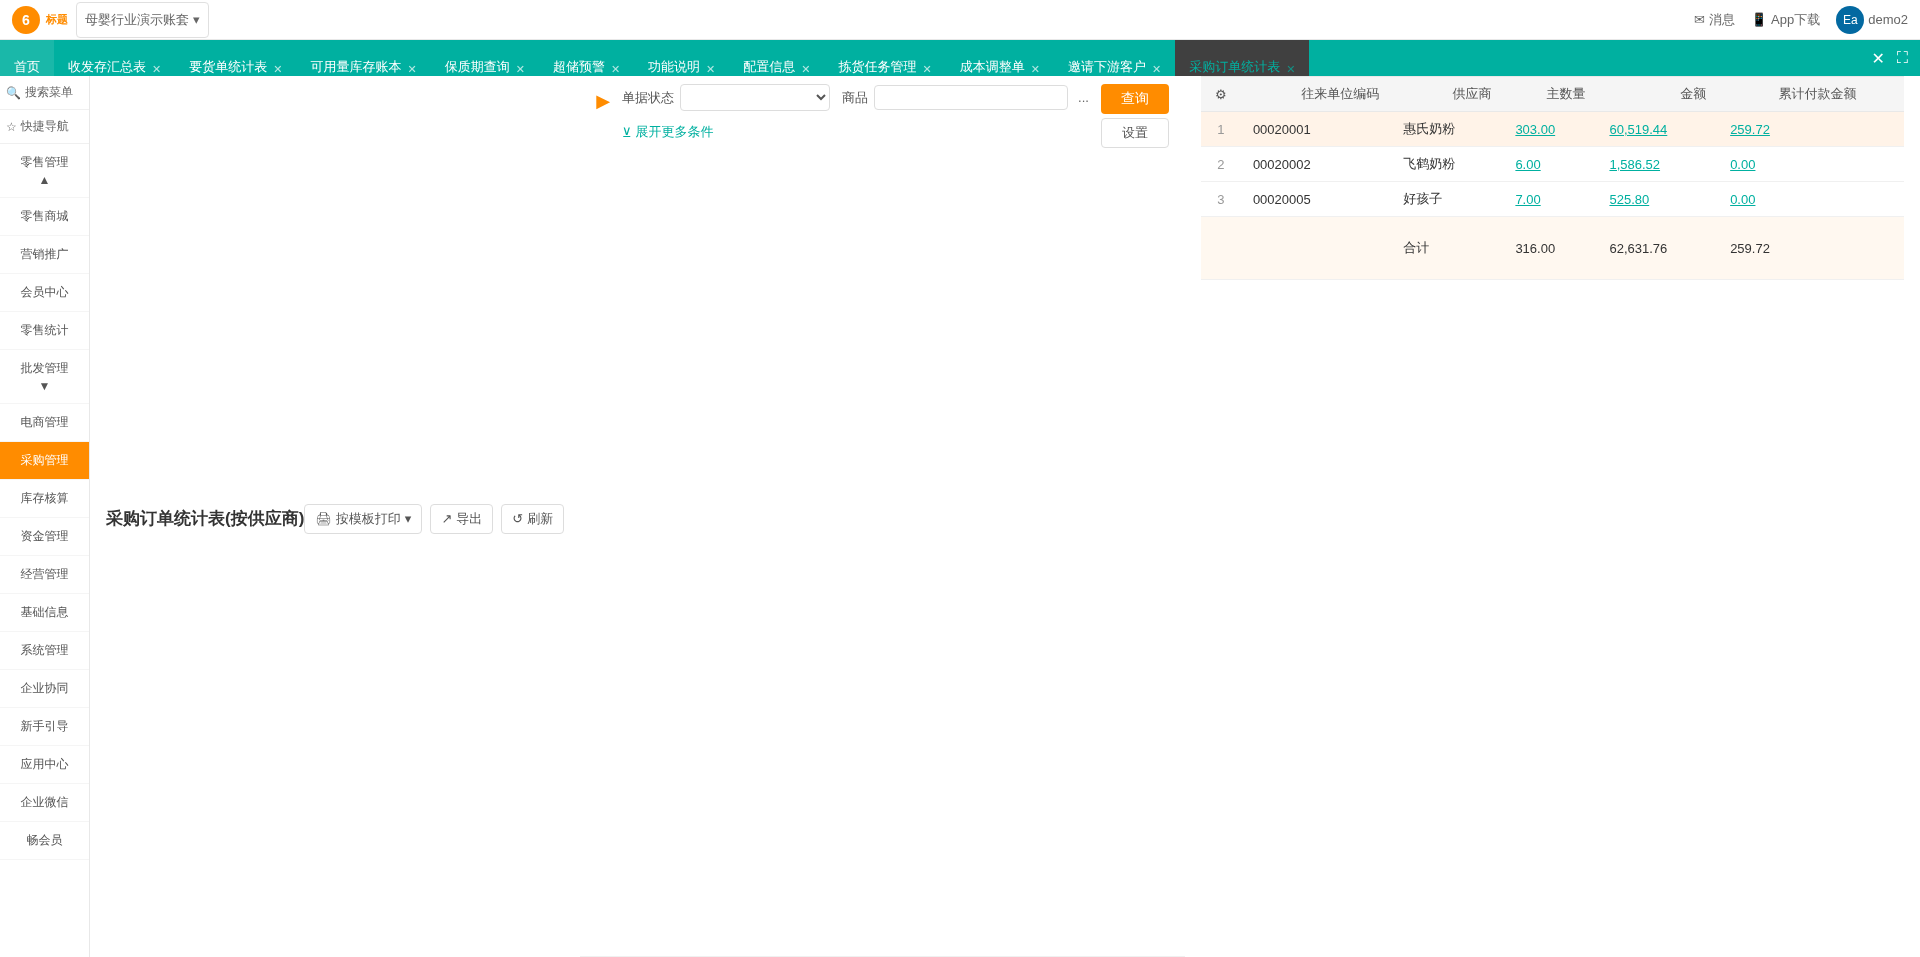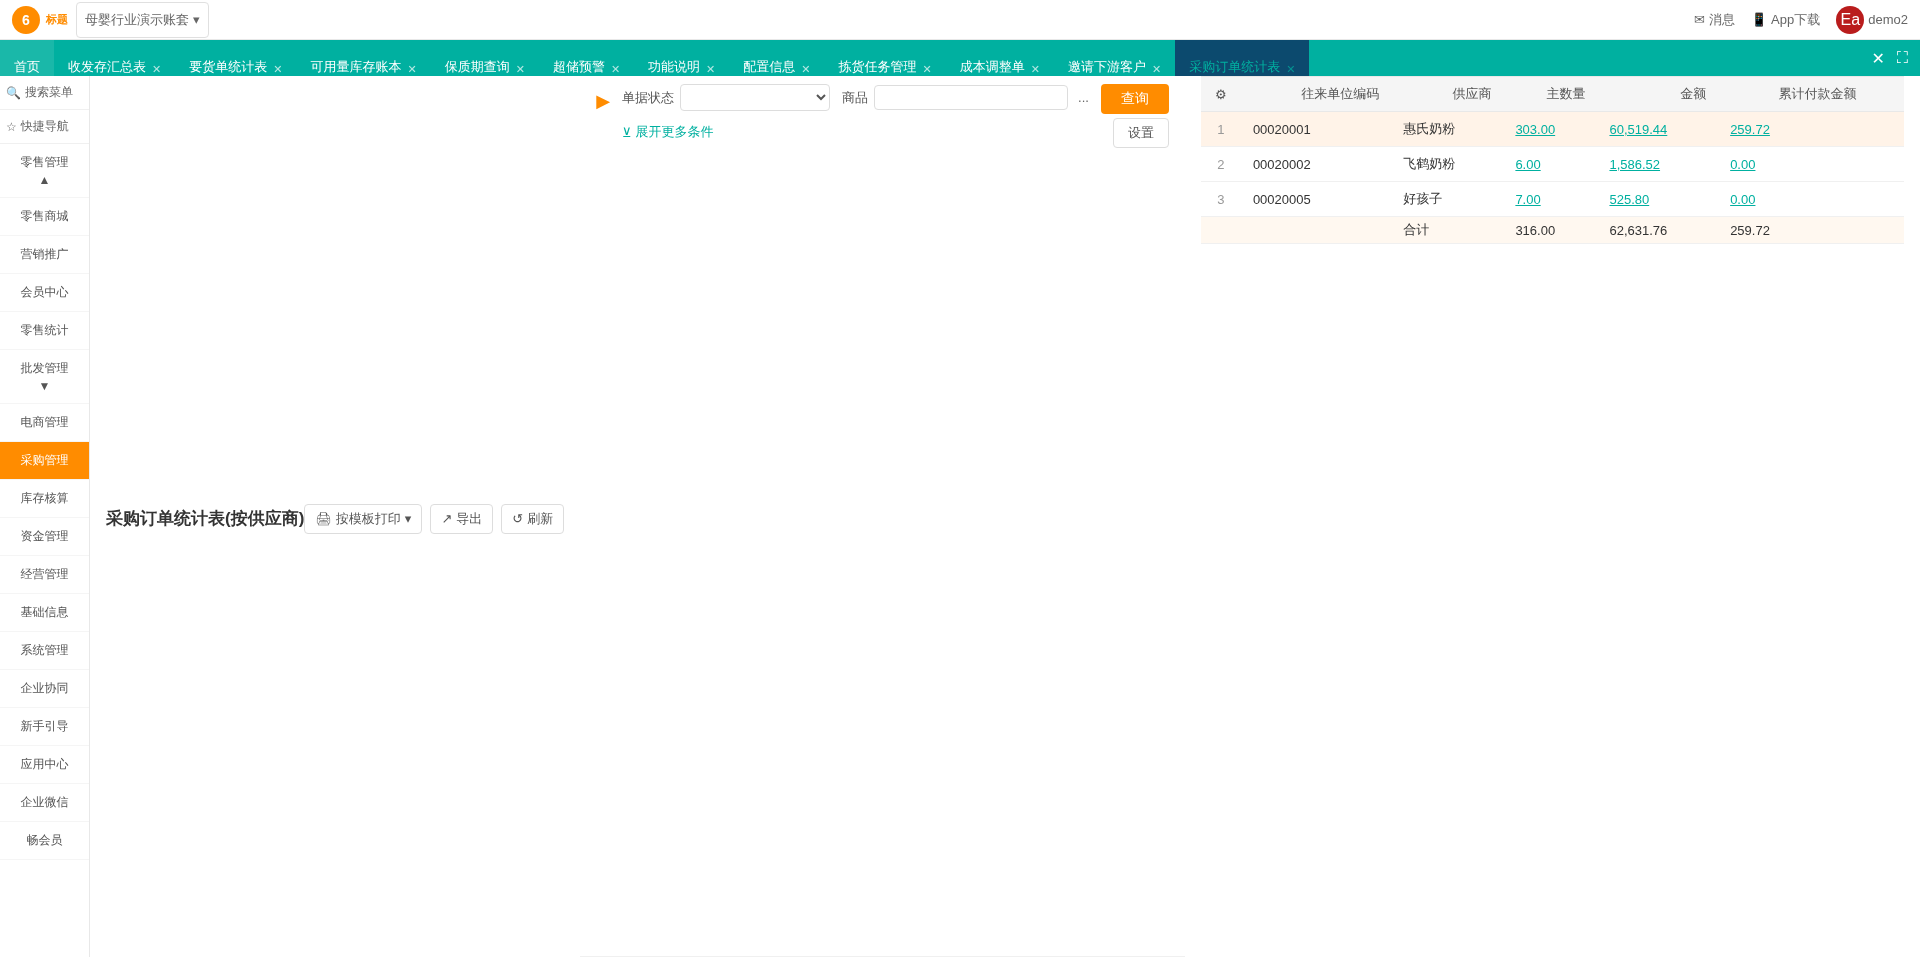--- a/index.html
+++ b/index.html
@@ -16,21 +16,21 @@
       border-bottom: 1px solid #e8e8e8;
     }
     .top-bar-left { display: flex; align-items: center; gap: 8px; }
     .logo { display: flex; align-items: center; gap: 6px; }
     .logo-icon { width: 28px; height: 28px; background: #ff8c00; border-radius: 50%; display: flex; align-items: center; justify-content: center; color: white; font-size: 14px; font-weight: bold; }
     .logo-text { font-size: 11px; color: #ff8c00; font-weight: bold; }
     .workspace-selector { display: flex; align-items: center; gap: 4px; color: #666; font-size: 13px; padding: 8px 8px; border: 1px solid #e0e0e0; border-radius: 4px; cursor: pointer; }
 
     .top-bar-right { display: flex; align-items: center; gap: 16px; }
     .top-right-item { display: flex; align-items: center; gap: 4px; color: #666; font-size: 13px; cursor: pointer; }
-    .avatar { width: 28px; height: 28px; background: #b91c1c; border-radius: 50%; display: flex; align-items: center; justify-content: center; color: white; font-size: 16px; }
+    .avatar { width: 28px; height: 28px; background: #0369a1; border-radius: 50%; display: flex; align-items: center; justify-content: center; color: white; font-size: 12px; }
 
     
     .nav-tabs {
       height: 36px;
       background: #00b0a0;
       display: flex;
       align-items: center;
       overflow: hidden;
     }
     .nav-tab {
@@ -38,21 +38,21 @@
       padding: 0 14px;
       display: flex;
       align-items: flex-end;
       color: #fff;
       font-size: 13px;
       cursor: pointer;
       white-space: nowrap;
       position: relative;
       gap: 4px;
     }
-    .nav-tab.active { background: #0c4a6e; color: #00b0a0; }
+    .nav-tab.active { background: #404040; color: #00b0a0; }
     .nav-tab.home { background: rgba(255,255,255,0.1); }
     .tab-close { font-size: 11px; opacity: 0.7; margin-left: 2px; }
     .nav-tab.active .tab-close { color: #00b0a0; }
 
     .nav-actions { margin-left: auto; display: flex; align-items: center; gap: 4px; padding-right: 8px; }
     .nav-action-btn { color: #fff; background: none; border: none; cursor: pointer; font-size: 16px; padding: 4px; }
 
     
     .main-layout { display: flex; height: calc(957px - 76px); }
 
@@ -95,21 +95,21 @@
     .date-range { display: flex; align-items: center; gap: 4px; font-size: 12px; color: #666; }
     .custom-badge { background: #ff8c00; color: #fff; font-size: 11px; padding: 1px 5px; border-radius: 3px; }
     .filter-select { padding: 4px 8px; border: 1px solid #ddd; border-radius: 4px; font-size: 13px; background: #fff; color: #555; min-width: 150px; }
     .filter-input { padding: 4px 8px; border: 1px solid #ddd; border-radius: 4px; font-size: 13px; background: #fff; color: #555; min-width: 150px; }
     .expand-btn { display: flex; align-items: center; gap: 4px; color: #00b0a0; font-size: 13px; cursor: pointer; margin: 6px auto; }
     .btn-query { background: #ff8c00; color: #fff; border: none; padding: 6px 20px; border-radius: 4px; font-size: 14px; cursor: pointer; }
     .btn-settings { background: #fff; color: #555; border: 1px solid #ddd; padding: 5px 14px; border-radius: 4px; font-size: 13px; cursor: pointer; margin-top: 0; display: block; }
     .filter-more { color: #666; font-size: 13px; margin-left: 4px; cursor: pointer; }
 
     
-    .query-actions { display: flex; flex-direction: column; align-items: flex-end; gap: 4px; margin-left: auto; }
+    .query-actions { display: flex; flex-direction: column; gap: 4px; margin-left: auto; }
 
     
     .table-wrap { flex: 1; overflow: auto; padding: 0 16px 0; }
     .data-table { width: 100%; border-collapse: collapse; font-size: 13px; }
     .data-table th {
       background: #f5f5f5;
       color: #555;
       font-weight: normal;
       padding: 8px 12px;
       text-align: right;
@@ -122,21 +122,21 @@
       padding: 8px 12px;
       border-bottom: 1px solid #f0f0f0;
       color: #333;
     }
     .data-table td:first-child { text-align: center; color: #999; }
     .data-table tr.highlighted { background: #fff3e8; }
     .link-text { color: #00b0a0; text-decoration: underline; cursor: pointer; }
 
     
     .table-footer { background: #fff8f0; border-top: 1px solid #f0e0d0; }
-    .table-footer td { padding: 4px 12px; font-weight: normal; color: #333; }
+    .table-footer td { padding: 22px 12px; font-weight: normal; color: #333; }
 
     
     .expand-row { text-align: center; padding: 6px 0; }
   </style>
 </head>
 <body>
 
 <div class="top-bar">
   <div class="top-bar-left">
     <div class="logo">

